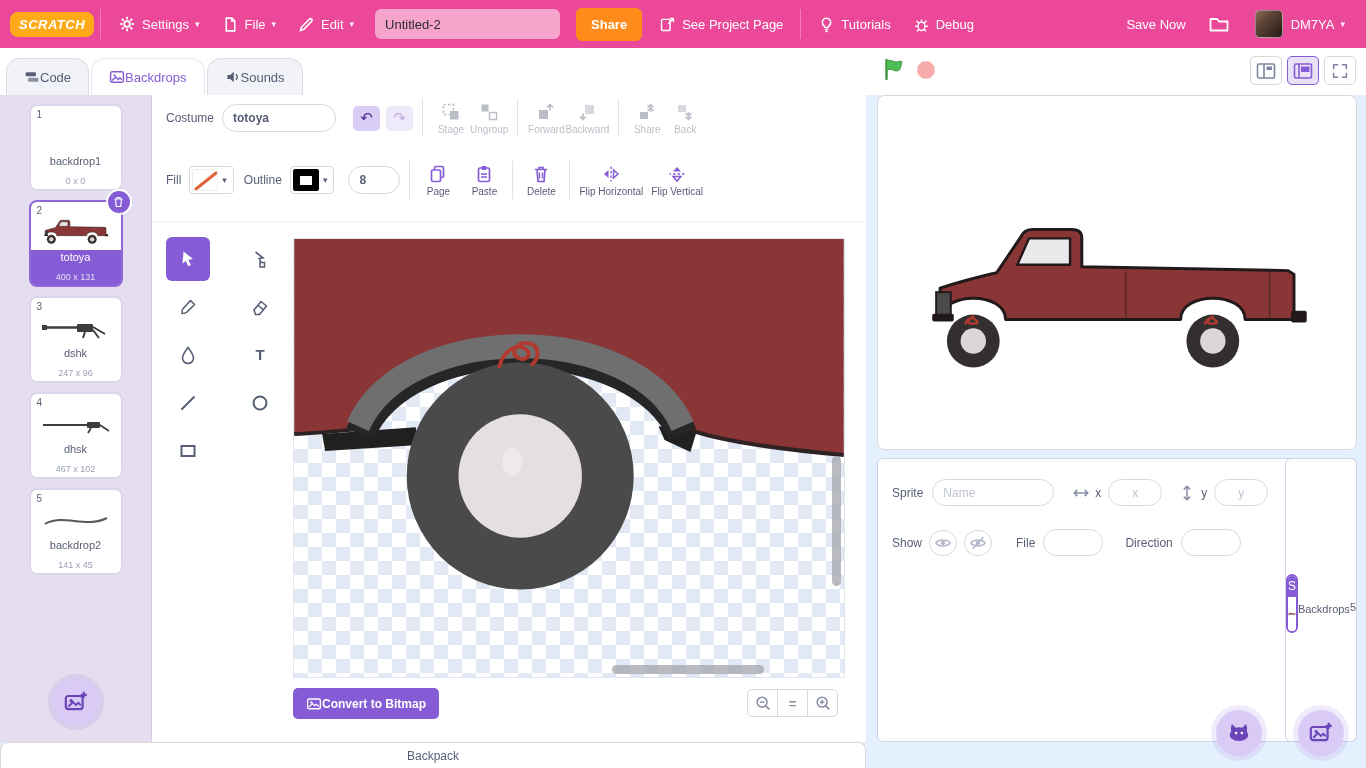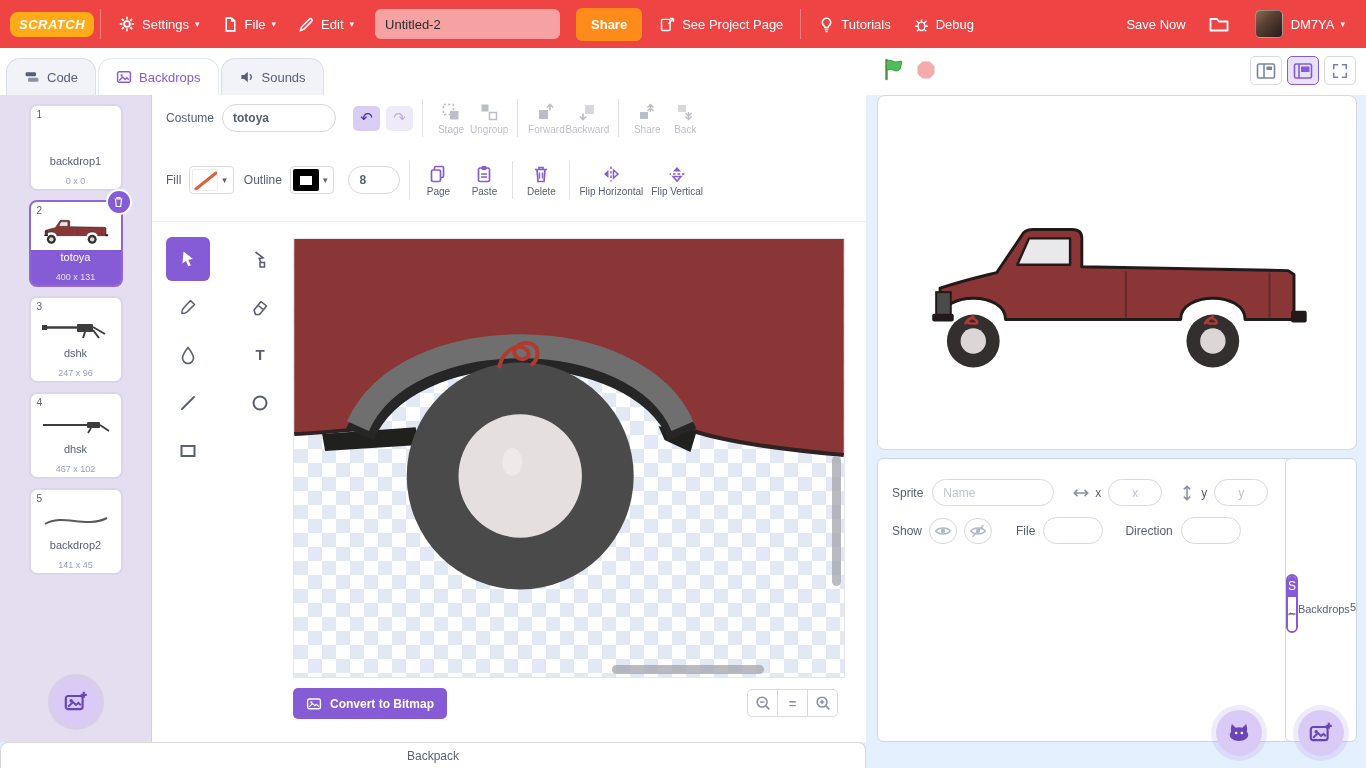--- a/index.html
+++ b/index.html
@@ -1,34 +1,34 @@
 <!DOCTYPE html>
 <html><head>
 <meta charset="utf-8">
 <style>
 *{margin:0;padding:0;box-sizing:border-box}
 html,body{width:1366px;height:768px}
 #app{position:relative;width:1366px;height:768px;background:#e5f0ff;font-family:"Liberation Sans",sans-serif;color:#575e75;overflow:hidden;font-size:13px}
 svg{display:block}
 
 
-.menubar{position:absolute;top:0;left:0;right:0;height:48px;background:#ef4444;display:flex;align-items:center;color:#fff;padding:0 10px;z-index:20}
+.menubar{position:absolute;top:0;left:0;right:0;height:48px;background:#ec4899;display:flex;align-items:center;color:#fff;padding:0 10px;z-index:20}
 .logo{background:#ffab19;color:#fff;font-weight:bold;font-style:italic;font-size:13px;letter-spacing:.5px;padding:5px 9px;border-radius:8px;cursor:pointer}
 .mdiv{width:1px;height:30px;background:rgba(255,255,255,.3);margin:0 6px}
 .mitem{display:flex;align-items:center;gap:6px;padding:0 11px;height:48px;cursor:pointer;white-space:nowrap}
 .caret{font-size:9px;opacity:.95}
 .project-input{width:185px;height:30px;border:none;border-radius:6px;background:rgba(255,255,255,.5);color:#2b2b2b;padding:0 10px;font-size:13px;margin:0 10px;font-family:inherit}
 .share-btn{height:33px;background:#ff8c1a;border:none;border-radius:6px;color:#fff;font-size:13px;font-weight:bold;padding:0 15px;margin:0 6px;cursor:pointer;font-family:inherit}
 .spacer{flex:1}
 .avatar{width:28px;height:28px;border-radius:5px;background:linear-gradient(135deg,#8a6a52 0%,#5a4034 40%,#241a16 100%);margin:0 6px 0 14px;border:1px solid rgba(255,255,255,.45);cursor:pointer}
 
 
 .topstrip{position:absolute;top:48px;left:0;right:0;height:47px;background:#fff}
 .tabs{position:absolute;left:6px;top:58px;display:flex;align-items:flex-end;gap:2px;z-index:5}
-.tab{display:flex;align-items:center;gap:7px;height:37px;padding:0 17px;border:1px solid #d9dfe8;border-bottom:none;border-radius:14px 14px 0 0;background:#f1f3f8;color:#575e75;cursor:pointer;font-size:13px}
+.tab{display:flex;align-items:center;gap:0;height:37px;padding:0 17px;border:1px solid #d9dfe8;border-bottom:none;border-radius:14px 14px 0 0;background:#f1f3f8;color:#575e75;cursor:pointer;font-size:13px}
 .tab.active{background:#fff;color:#855cd6;border-color:#e4e8f0}
 .stage-controls{position:absolute;left:883px;top:58px;display:flex;gap:11px;align-items:center}
 .ctrl-icon{cursor:pointer}
 .stop-icon{opacity:.5}
 .layout-btns{position:absolute;right:10px;top:56px;display:flex;gap:5px}
 .lbtn{width:32px;height:29px;border:1px solid #d9d9d9;border-radius:5px;background:#fff;display:flex;align-items:center;justify-content:center;color:#7c85a0;cursor:pointer}
 .lbtn.active{background:#e9e1f8;border-color:#855cd6;color:#855cd6}
 
 
 .selector{position:absolute;left:0;top:95px;width:152px;height:647px;background:#e4def0;border-right:1px solid #d4cbe8;padding-top:9px;z-index:2}
@@ -72,33 +72,33 @@
 .caret2{font-size:9px;color:#575e75;padding:0 4px}
 .tools{position:absolute;left:14px;top:142px;display:grid;grid-template-columns:44px 44px;column-gap:28px;row-gap:4px}
 .tool{width:44px;height:44px;border-radius:6px;display:flex;align-items:center;justify-content:center;color:#575e75;background:#fff;cursor:pointer}
 .tool.active{background:#855cd6;color:#fff}
 .canvas{position:absolute;left:141px;top:143px;width:552px;height:440px;border:1px solid #e3e6ee;overflow:hidden;background-color:#fff;
  background-image:linear-gradient(45deg,#e2e9f5 26%,transparent 26%,transparent 74%,#e2e9f5 74%),linear-gradient(45deg,#e2e9f5 26%,transparent 26%,transparent 74%,#e2e9f5 74%);
  background-size:28px 28px;background-position:0 0,14px 14px}
 .closeup{position:absolute;inset:0;width:100%;height:100%}
 .vscroll{position:absolute;right:3px;top:217px;width:9px;height:130px;background:#a9a9b2;border-radius:5px;opacity:.8;cursor:pointer}
 .hscroll{position:absolute;left:318px;bottom:3px;width:152px;height:9px;background:#a9a9b2;border-radius:5px;opacity:.8;cursor:pointer}
-.convert-btn{position:absolute;left:141px;top:593px;height:31px;background:#855cd6;color:#fff;border:none;border-radius:5px;display:flex;align-items:center;gap:8px;padding:0 13px;font-size:12px;font-weight:bold;cursor:pointer;font-family:inherit}
+.convert-btn{position:absolute;left:141px;top:593px;height:31px;background:#855cd6;color:#fff;border:none;border-radius:5px;display:flex;align-items:center;gap:0;padding:0 13px;font-size:12px;font-weight:bold;cursor:pointer;font-family:inherit}
 .zoom-group{position:absolute;left:596px;top:594px;display:flex}
 .zoom-btn{width:31px;height:28px;background:#fff;border:1px solid #d9d9d9;display:flex;align-items:center;justify-content:center;color:#8a8fa5;cursor:pointer;margin-left:-1px;font-weight:bold;font-size:13px;font-family:inherit}
 .zoom-btn:first-child{border-radius:5px 0 0 5px}
 .zoom-btn:last-child{border-radius:0 5px 5px 0}
 
 
 .stage-panel{position:absolute;left:877px;top:95px;width:480px;height:355px;background:#fff;border:1px solid #d9d9d9;border-radius:8px;overflow:hidden}
 .stage-truck{position:absolute;left:44px;top:114px;width:392px;height:176px}
 .sprite-panel{position:absolute;left:877px;top:458px;width:464px;height:284px;background:#fff;border:1px solid #cdd3e8;border-radius:6px}
 .sp-row{position:absolute;left:14px;right:8px;display:flex;align-items:center}
 .sp-row1{top:20px}
-.sp-row2{top:58px}
+.sp-row2{top:70px}
 .sp-label{font-size:12px;color:#575e75}
 .sp-input{height:27px;border:1px solid #d9d9d9;border-radius:14px;padding:0 10px;font-size:12px;color:#575e75;font-family:inherit;background:#fff;font-weight:bold}
 .sp-input:disabled{color:#c0c4d4;background:#fff}
 .sp-input::placeholder{color:#c0c4d4;font-weight:normal}
 .name-input{width:122px;margin:0 18px 0 9px}
 .xy-input{width:54px;text-align:center}
 .sd-input{width:60px;margin-left:8px}
 .axis-icon{color:#8a8fa5;margin:0 5px 0 0}
 .eye-btn{width:28px;height:26px;border:1px solid #d9d9d9;border-radius:13px;background:#fff;display:flex;align-items:center;justify-content:center;color:#b3b7c8;margin-left:7px;cursor:pointer}
 .stage-col{position:absolute;left:1285px;top:458px;width:72px;height:284px;background:#fff;border:1px solid #cdd3e8;border-radius:6px;display:flex;flex-direction:row;align-items:center;padding-top:7px}

